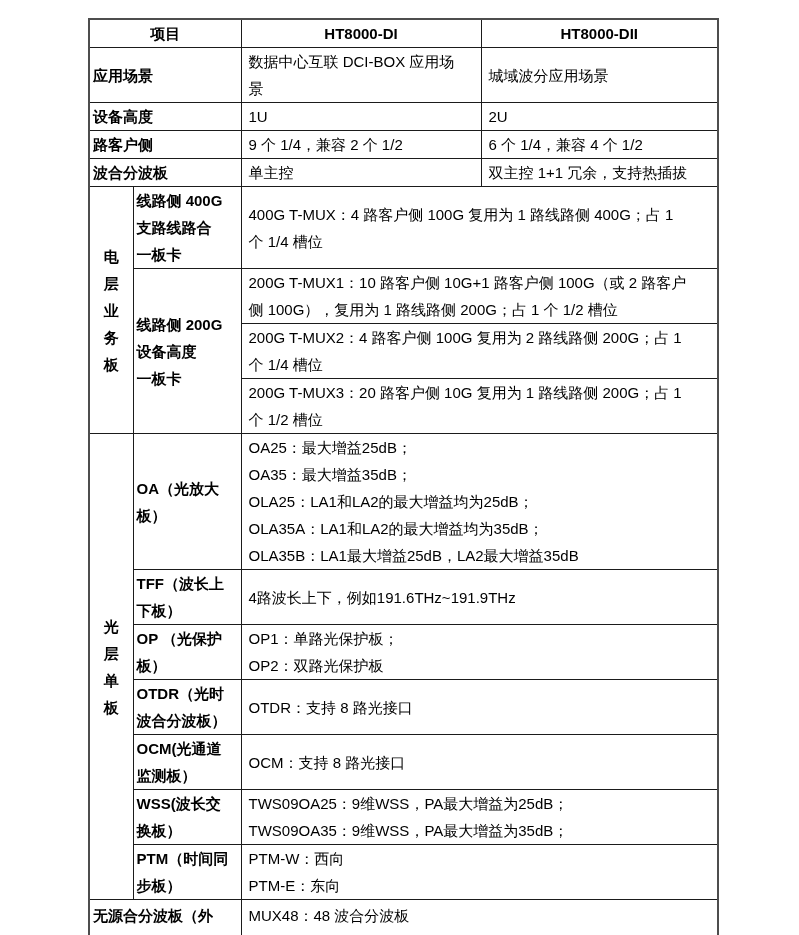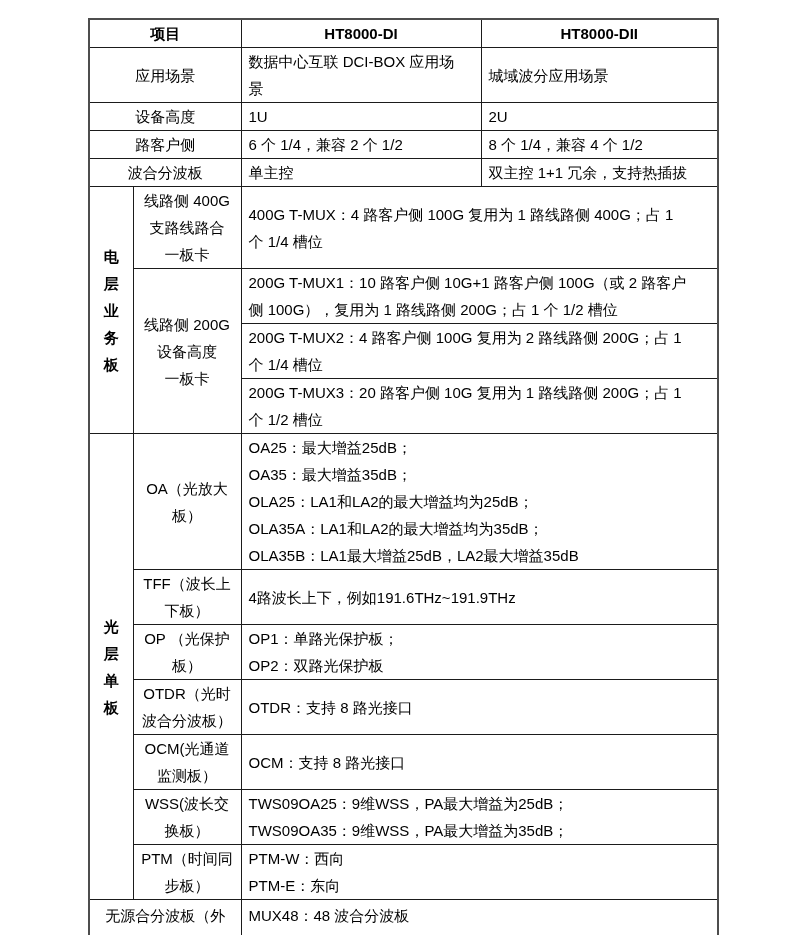--- a/index.html
+++ b/index.html
@@ -29,22 +29,21 @@
     border: 1px solid #1b1b1b;
     font-size: 15px;
     line-height: 27px;
     vertical-align: middle;
     padding: 0 7px;
     white-space: pre-line;
     overflow: hidden;
     word-break: break-word;
   }
   td.lbl {
-    font-weight: normal;
-    text-align: center;
+    font-weight: bold;
     padding: 0 3px;
   }
   td.hdr {
     font-weight: bold;
     text-align: center;
     padding: 0 3px;
   }
   td.vlab {
     font-weight: bold;
     text-align: center;
@@ -86,22 +85,22 @@
 景</td>
     <td class="val">城域波分应用场景</td>
   </tr>
   <tr class="h28">
     <td class="lbl" colspan="2">设备高度</td>
     <td class="val">1U</td>
     <td class="val">2U</td>
   </tr>
   <tr class="h28">
     <td class="lbl" colspan="2">路客户侧</td>
-    <td class="val">6 个 1/4，兼容 2 个 1/2</td>
-    <td class="val">8 个 1/4，兼容 4 个 1/2</td>
+    <td class="val">9 个 1/4，兼容 2 个 1/2</td>
+    <td class="val">6 个 1/4，兼容 4 个 1/2</td>
   </tr>
   <tr class="h28">
     <td class="lbl" colspan="2">波合分波板</td>
     <td class="val">单主控</td>
     <td class="val">双主控 1+1 冗余，支持热插拔</td>
   </tr>
 
   <tr class="h80">
     <td class="vlab" rowspan="4">电
 层

